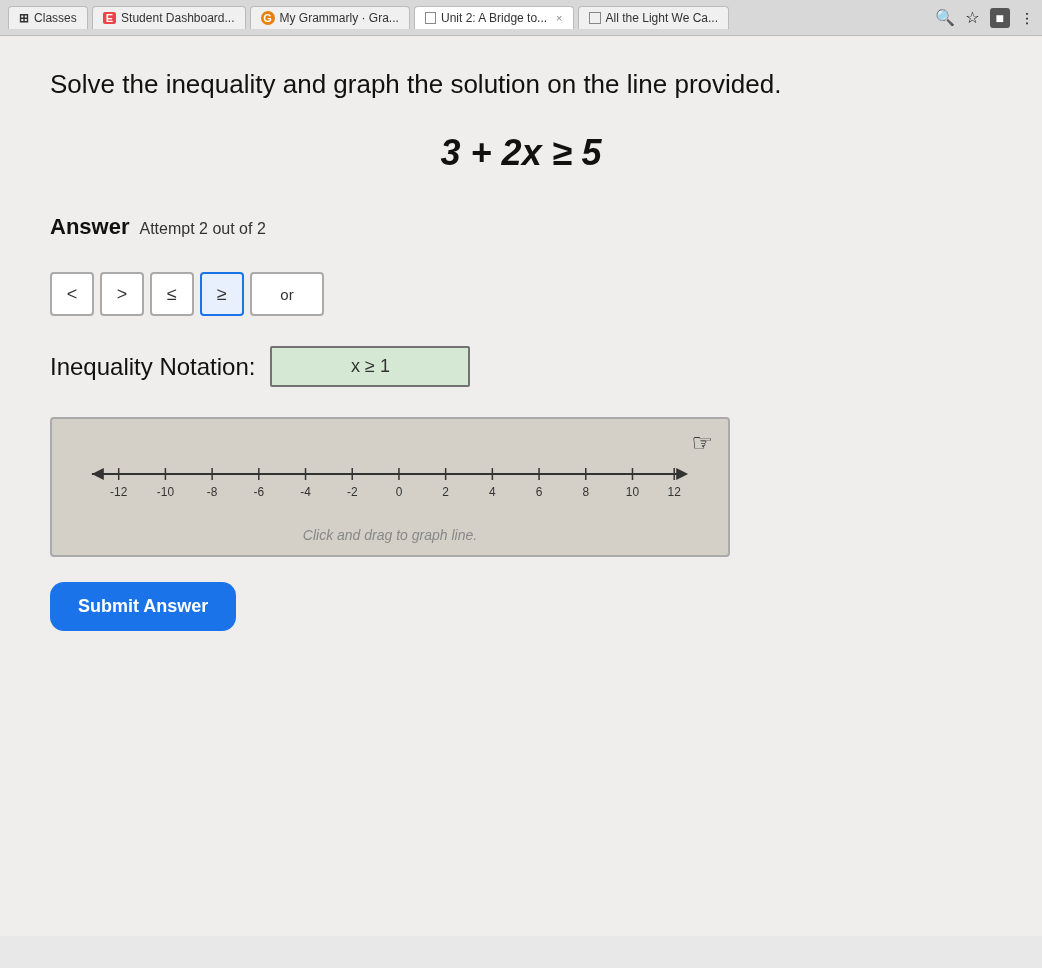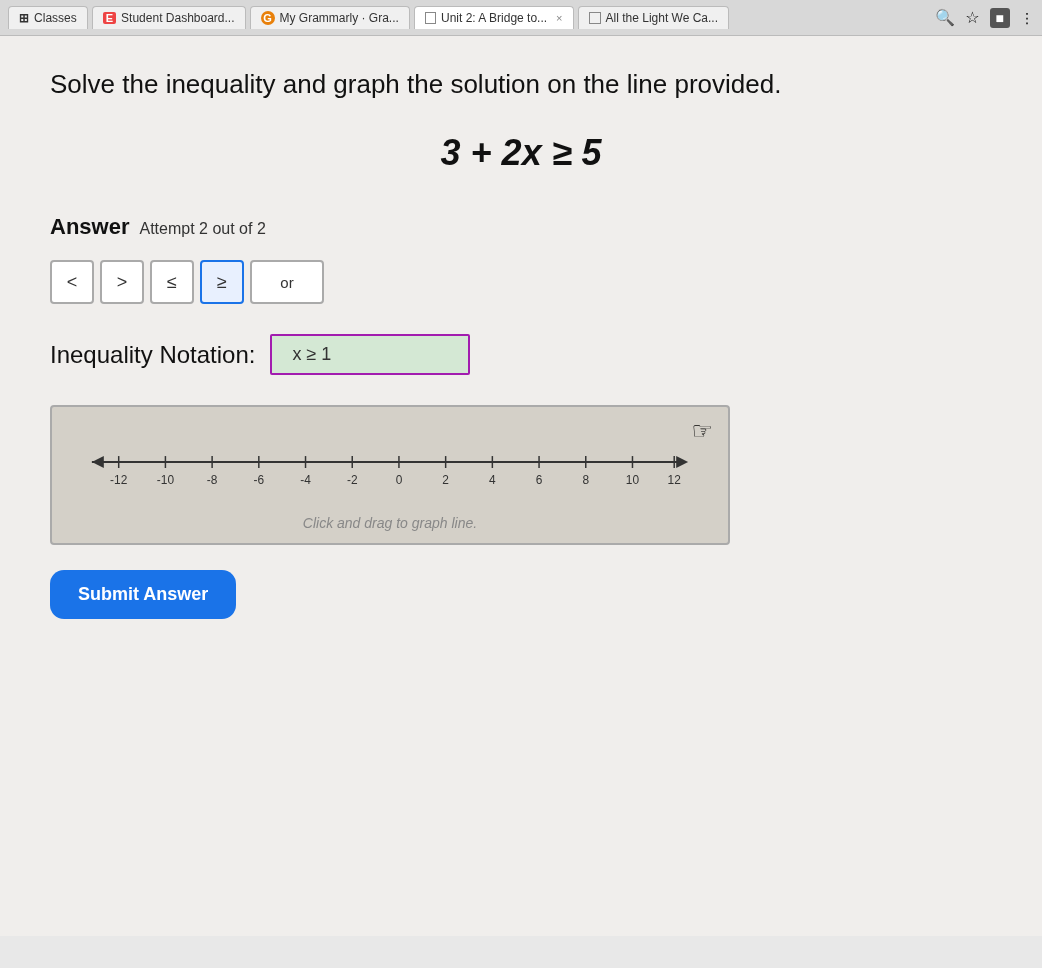--- a/index.html
+++ b/index.html
@@ -91,21 +91,21 @@
       font-size: 16px;
       color: #333;
       margin-left: 10px;
       font-weight: normal;
     }
 
     .answer-header {
       display: flex;
       align-items: baseline;
       gap: 0;
-      margin-bottom: 20px;
+      margin-bottom: 32px;
     }
 
     
     .inequality-buttons {
       display: flex;
       gap: 6px;
       margin-bottom: 30px;
     }
 
     .ineq-btn {
@@ -139,27 +139,28 @@
       gap: 15px;
       margin-bottom: 30px;
     }
 
     .notation-label {
       font-size: 24px;
       color: #111;
     }
 
     .notation-input {
-      border: 2px solid #a21caf;
+      border: 2px solid #737373;
       background: #d4e8d4;
       padding: 8px 20px;
       font-size: 18px;
       min-width: 200px;
       color: #333;
       border-radius: 2px;
+      text-align: center;
     }
 
     
     .numberline-label {
       font-size: 22px;
       color: #111;
       margin-bottom: 15px;
     }
 
     .numberline-container {

